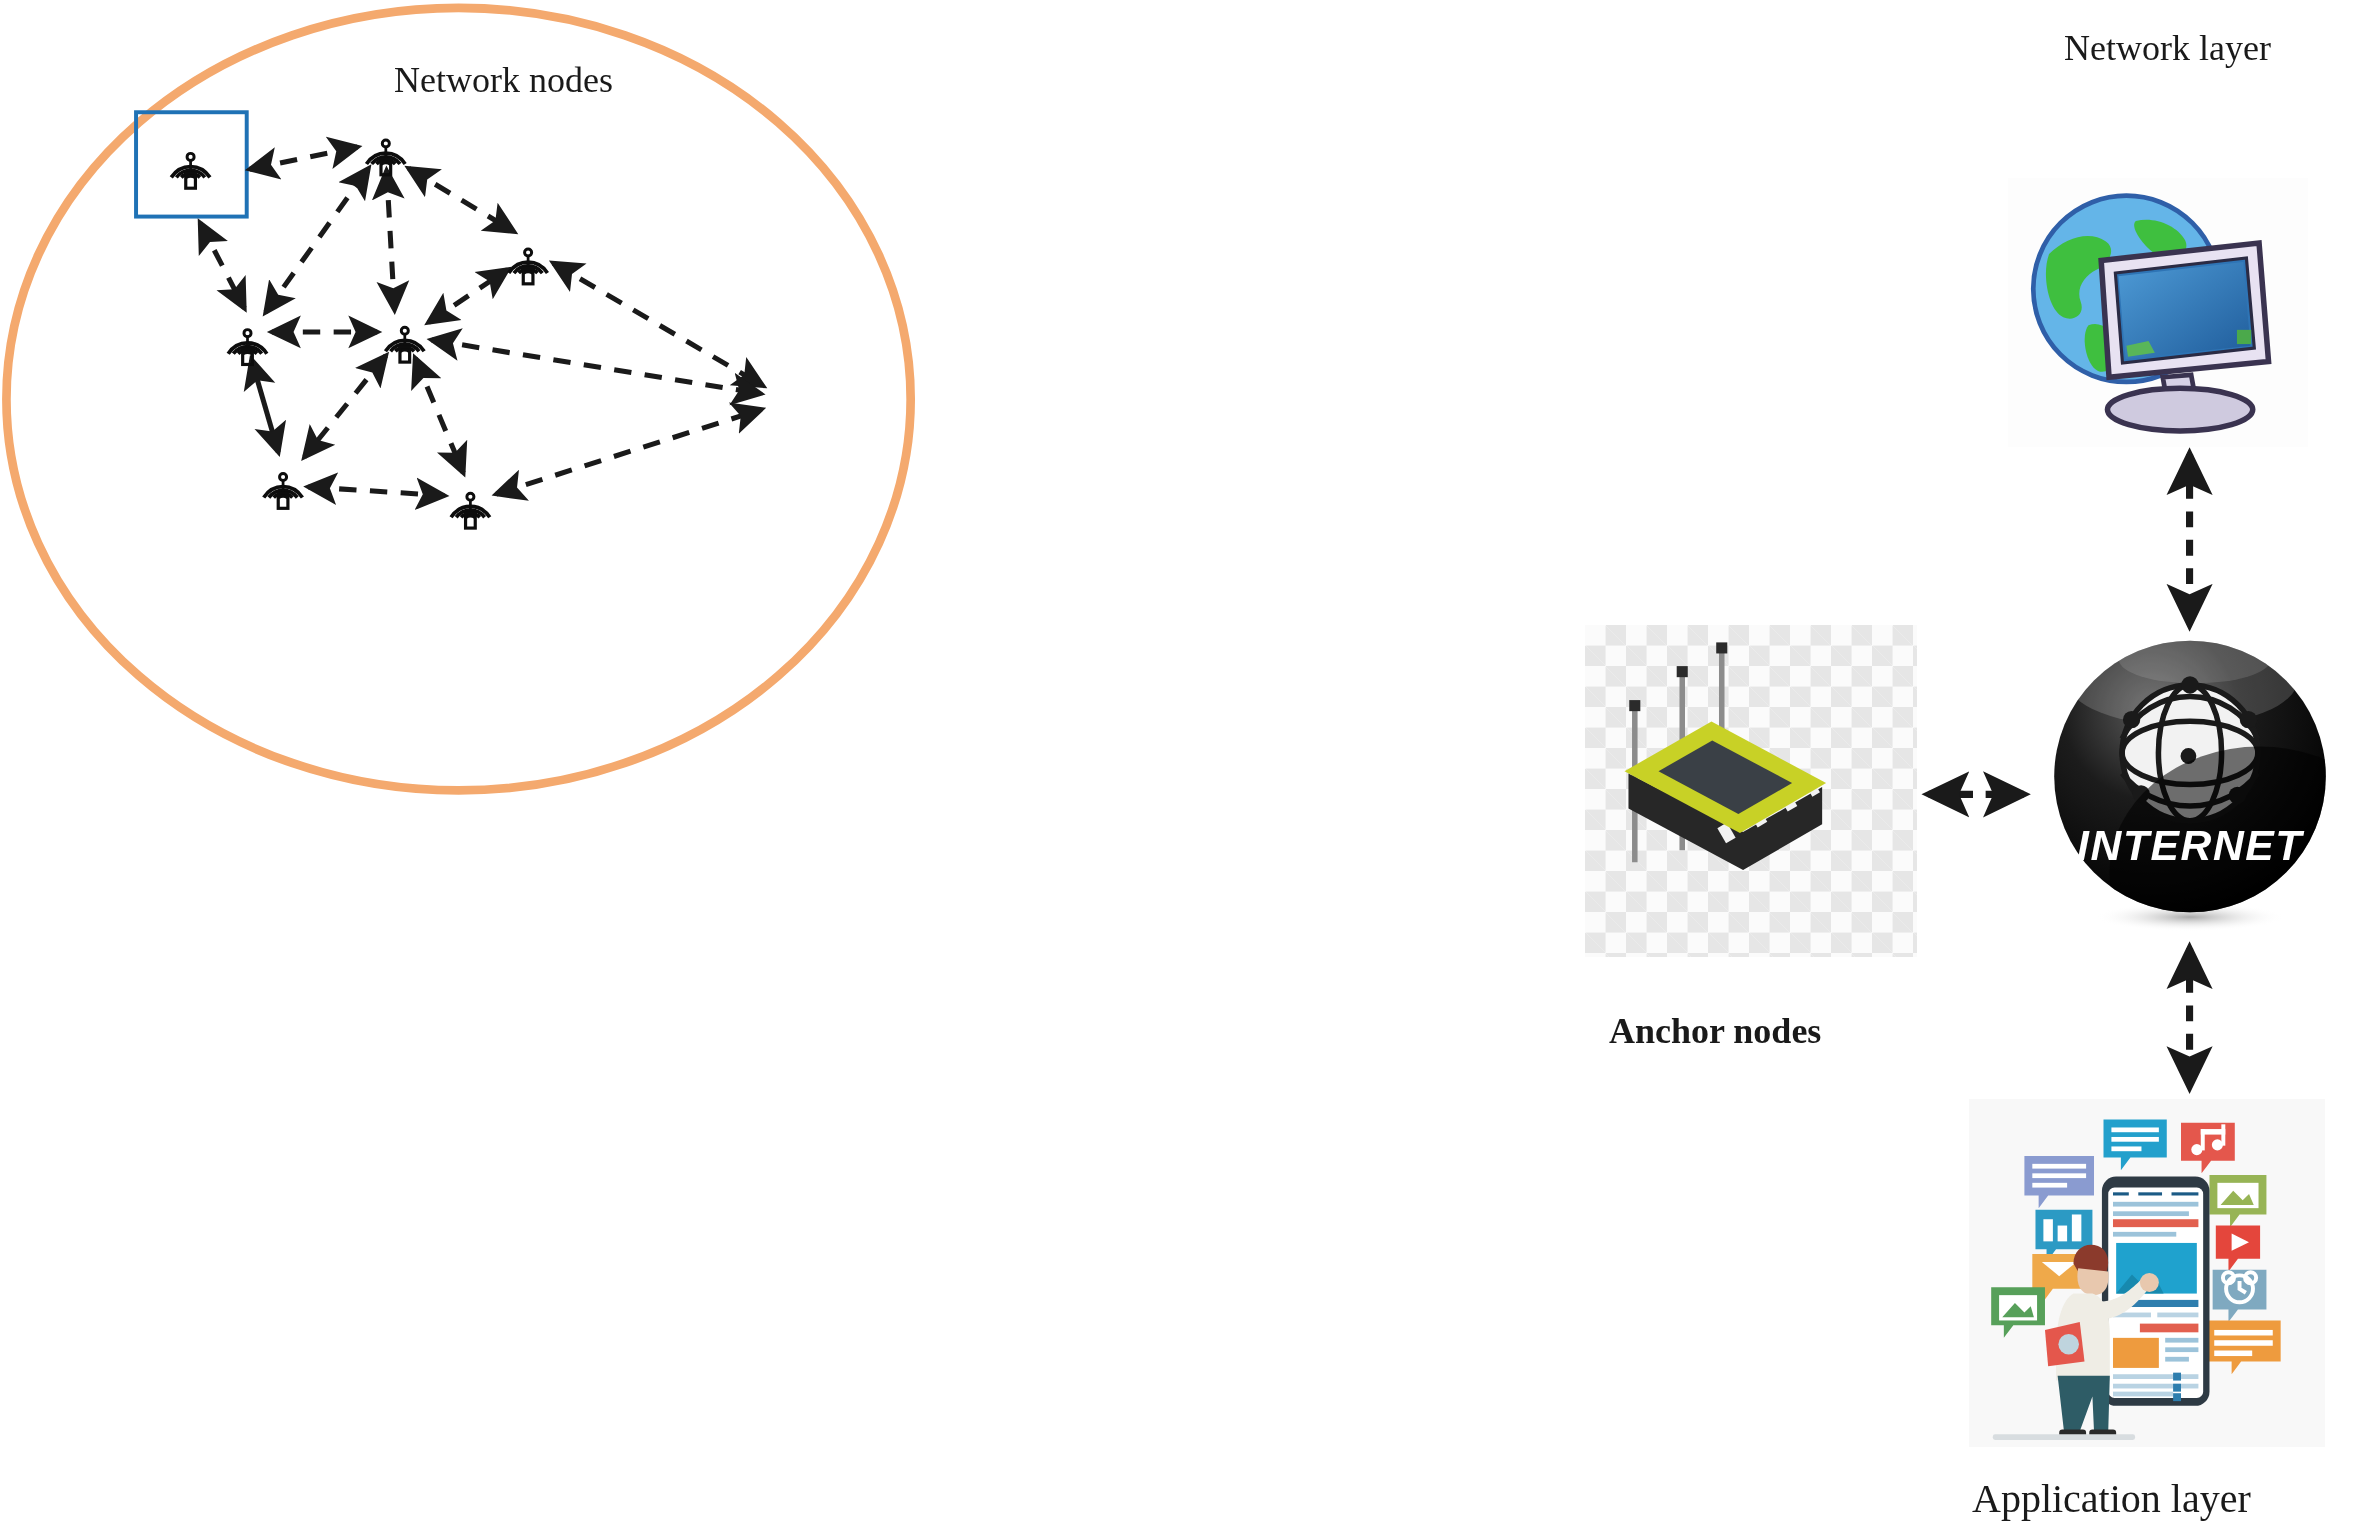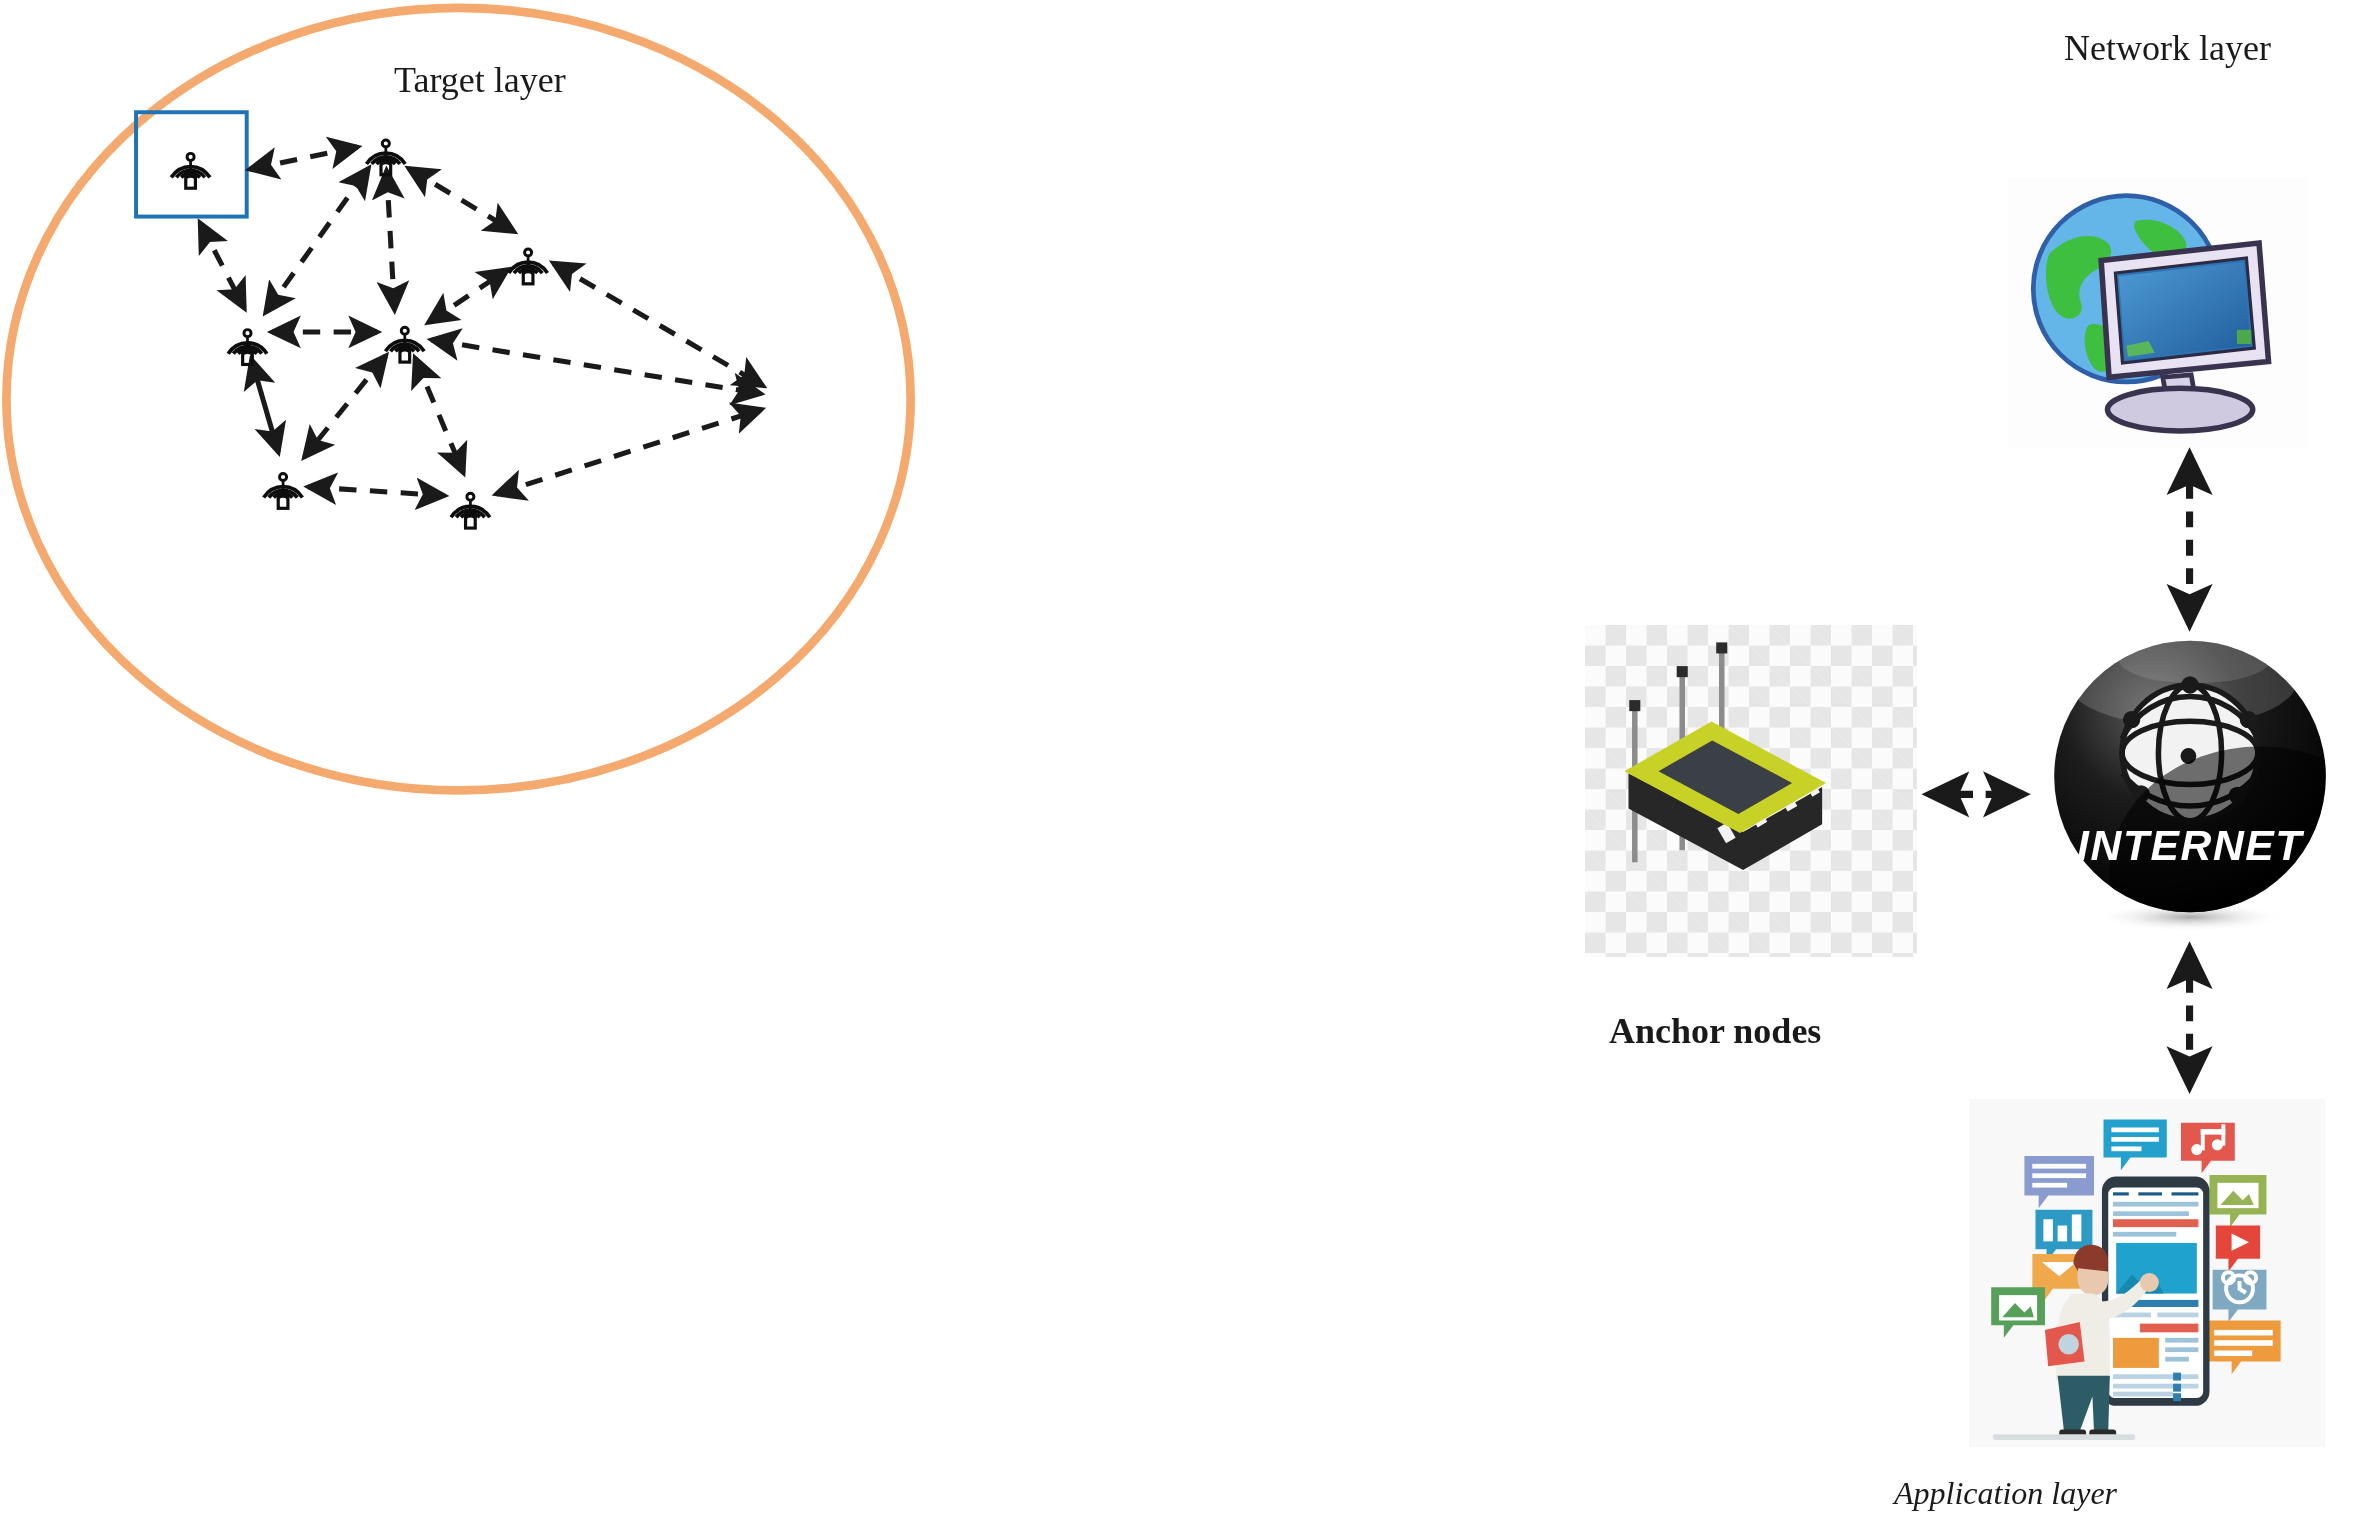--- a/index.html
+++ b/index.html
@@ -5,21 +5,21 @@
   html,body{margin:0;padding:0;background:#ffffff;}
   body{width:2377px;height:1535px;position:relative;overflow:hidden;
        font-family:"Liberation Serif","DejaVu Serif",serif;}
   .stage{position:absolute;inset:0;}
   svg.layer{position:absolute;left:0;top:0;width:2377px;height:1535px;}
   .lbl{position:absolute;color:#1a1a1a;white-space:nowrap;
        font-family:"Liberation Serif","DejaVu Serif",serif;}
   #lbl-target{left:394px;top:59px;font-size:36px;}
   #lbl-anchor{left:1609px;top:1010px;font-size:36px;font-weight:bold;}
   #lbl-network{left:2064px;top:27px;font-size:36px;}
-  #lbl-application{left:1894px;top:1475px;font-size:32px;font-style:italic;}
+  #lbl-application{left:1972px;top:1475px;font-size:40px;}
 
   .icon-box{position:absolute;font-style:italic;}
   
   #router-icon{left:1585px;top:625px;width:332px;height:332px;
       background-image:
         linear-gradient(45deg,#e6e6e6 25%,transparent 25%,transparent 75%,#e6e6e6 75%),
         linear-gradient(45deg,#e6e6e6 25%,transparent 25%,transparent 75%,#e6e6e6 75%);
       background-size:41px 41px;
       background-position:0 0,20.6px 20.6px;
       background-color:#fbfbfb;}
@@ -84,21 +84,21 @@
     <use href="#tower" x="322" y="560" width="72" height="87"></use>
     <use href="#tower" x="559" y="585" width="72" height="87"></use>
 
     <line x1="2440" y1="1005" x2="2560" y2="1005" stroke="#1a1a1a" stroke-width="9" stroke-dasharray="20 16" marker-start="url(#ah)" marker-end="url(#ah)"></line>
 
     <line x1="2770" y1="575" x2="2770" y2="790" stroke="#1a1a1a" stroke-width="9" stroke-dasharray="20 16" marker-start="url(#ah)" marker-end="url(#ah)"></line>
 
     <line x1="2770" y1="1200" x2="2770" y2="1375" stroke="#1a1a1a" stroke-width="9" stroke-dasharray="20 16" marker-start="url(#ah)" marker-end="url(#ah)"></line>
   </svg>
 
-  <div class="lbl" id="lbl-target">Target layer</div>
+  <div class="lbl" id="lbl-target">Network nodes</div>
   <div class="lbl" id="lbl-anchor">Anchor nodes</div>
   <div class="lbl" id="lbl-network">Network layer</div>
   <div class="lbl" id="lbl-application">Application layer</div>
 
   <div class="icon-box" id="router-icon">
     <svg viewBox="0 0 420 420" width="332" height="332">
       <g stroke="#8c8c8c" stroke-width="7">
         <line x1="63" y1="300" x2="63" y2="103"></line>
         <line x1="123" y1="285" x2="123" y2="60"></line>
         <line x1="173" y1="275" x2="173" y2="30"></line>

